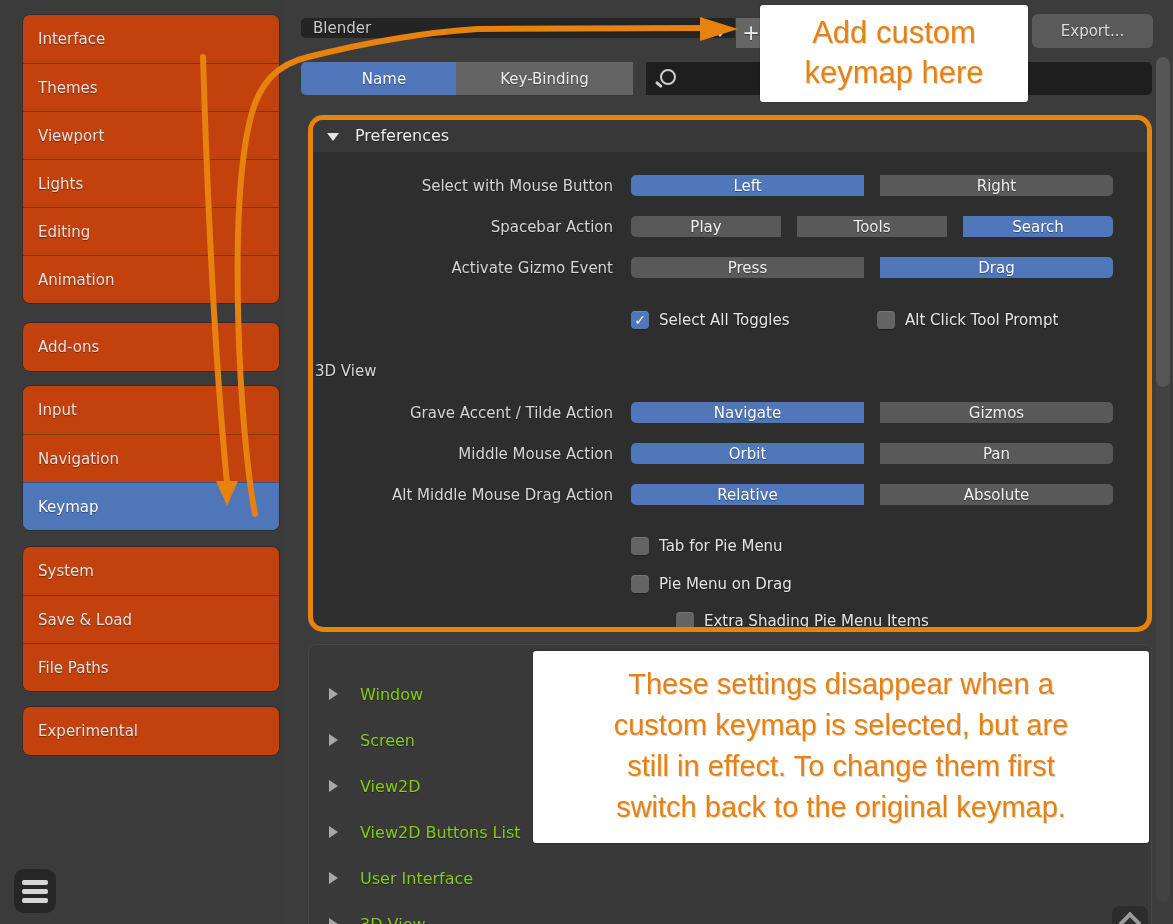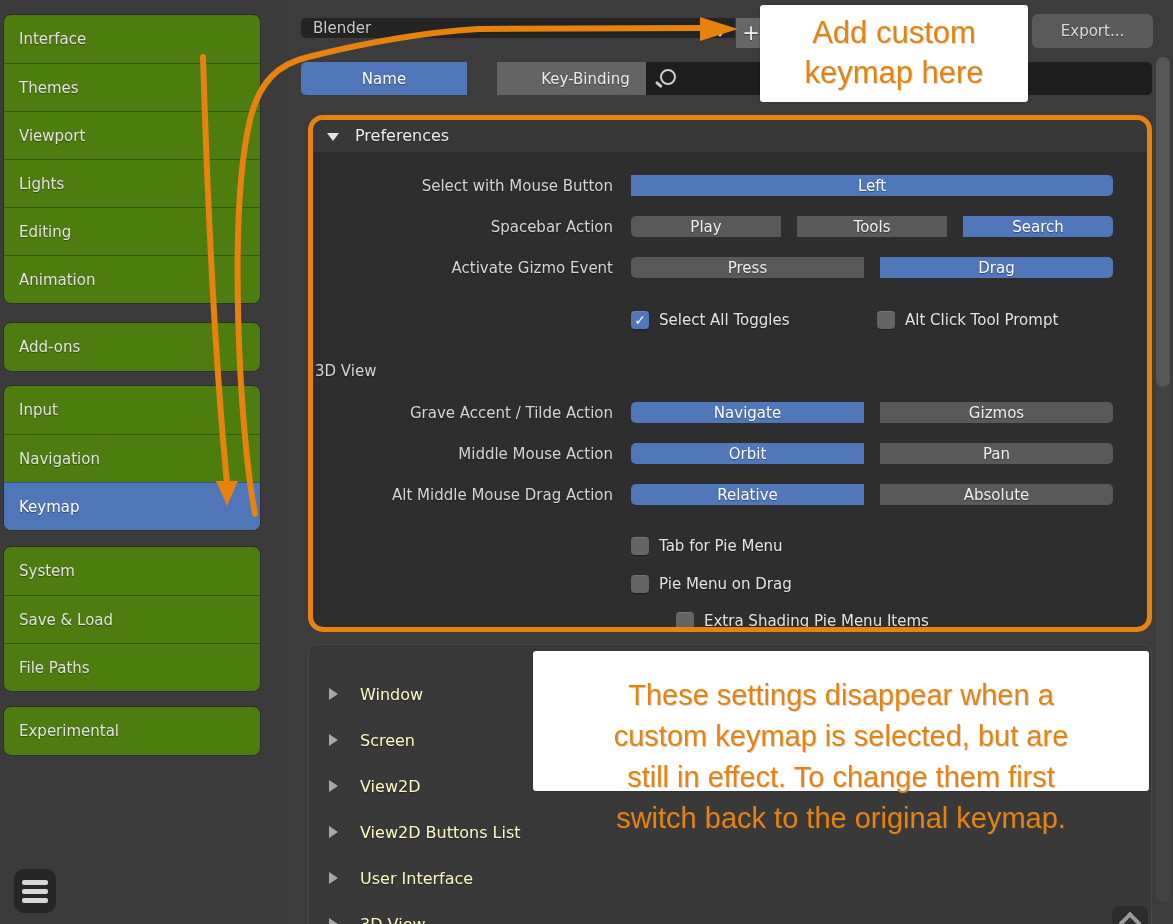--- a/index.html
+++ b/index.html
@@ -5,32 +5,32 @@
   html,body{margin:0;padding:0;}
   body{
     width:1173px;height:924px;position:relative;overflow:hidden;
     background:#3c3c3c;
     font-family:"DejaVu Sans",sans-serif;
     -webkit-font-smoothing:antialiased;
   }
   .uitext{text-shadow:0 1px 1px rgba(0,0,0,.4);}
   
   #sidebar{position:absolute;left:0;top:0;width:285px;height:924px;background:#3b3b3b;}
-  .nav-group{position:absolute;left:3px;width:256px;border:1px solid #2e2e2e;border-radius:8px;overflow:hidden;background:#4d7c0f;}
+  .nav-group{position:absolute;left:22px;width:256px;border:1px solid #2e2e2e;border-radius:8px;overflow:hidden;background:#c2410c;}
   .nav-item{height:48px;display:flex;align-items:center;padding-left:15px;font-size:15px;color:#e3e3e3;box-sizing:border-box;cursor:default;}
   .nav-item + .nav-item{border-top:1px solid rgba(0,0,0,.28);}
   .nav-item.selected{background:#4f76b8;color:#ffffff;}
   
   .dropdown{position:absolute;left:301px;top:18px;width:434px;height:20px;background:#242424;border-radius:5px 0 0 5px;display:flex;align-items:center;padding-left:12px;box-sizing:border-box;font-size:15px;color:#c9c9c9;}
   .chev-down{position:absolute;right:10px;top:13px;width:0;height:0;border-left:5px solid transparent;border-right:5px solid transparent;border-top:6px solid #d8d8d8;}
   .plus-btn{position:absolute;left:736px;top:18px;width:30px;height:30px;background:#666666;border-radius:0 5px 5px 0;color:#f2f2f2;font-size:21px;display:flex;align-items:center;justify-content:center;}
   .export-btn{position:absolute;left:1032px;top:14px;width:121px;height:34px;background:#5a5a5a;border-radius:6px;color:#dcdcdc;font-size:15px;display:flex;align-items:center;justify-content:center;}
   .tab{position:absolute;top:62px;height:33px;display:flex;align-items:center;justify-content:center;font-size:15px;}
   #tab-name{left:301px;width:166px;background:#4f76b8;color:#fff;border-radius:5px 0 0 5px;}
-  #tab-key{left:456px;width:177px;background:#646464;color:#ebebeb;margin-left:41px;}
+  #tab-key{left:456px;width:177px;background:#646464;color:#ebebeb;}
   .search-field{position:absolute;left:646px;top:62px;width:506px;height:33px;background:#1e1e1e;border-radius:0 5px 5px 0;}
   .mag{position:absolute;left:14px;top:7px;width:12px;height:12px;border:2px solid #cdcdcd;border-radius:50%;}
   .mag:after{content:"";position:absolute;left:-7px;top:12px;width:8px;height:2.6px;background:#cdcdcd;transform:rotate(40deg);border-radius:2px;}
   
   #panel{position:absolute;left:308px;top:115px;width:844px;height:517px;box-sizing:border-box;border:5px solid #e8830f;border-radius:15px;background:#2e2e2e;overflow:hidden;}
   #panel-header{position:absolute;left:0;top:0;width:834px;height:32px;background:#383838;}
   .tri-down{position:absolute;left:14px;top:13px;width:0;height:0;border-left:6px solid transparent;border-right:6px solid transparent;border-top:8px solid #e3e3e3;}
   #panel-title{position:absolute;left:42px;top:0;line-height:32px;font-size:16px;color:#ececec;}
   .prow{position:absolute;left:0;width:834px;height:33px;display:flex;align-items:center;}
   .prow .plabel{width:300px;text-align:right;font-size:15px;color:#d5d5d5;flex:none;}
@@ -42,25 +42,25 @@
   .section-label{position:absolute;left:2px;font-size:15px;color:#d5d5d5;}
   .citem{position:absolute;display:flex;align-items:center;height:20px;}
   .cbox{width:18px;height:18px;border-radius:4px;background:#646464;box-shadow:inset 0 1px 0 rgba(255,255,255,.12),0 1px 1px rgba(0,0,0,.3);display:flex;align-items:center;justify-content:center;flex:none;}
   .cbox.checked{background:#4f77b9;}
   .check-glyph{color:#fff;font-size:14px;font-weight:bold;line-height:1;}
   .clabel{margin-left:10px;font-size:15px;color:#e4e4e4;}
   
   #collapsed{position:absolute;left:308px;top:644px;width:844px;height:290px;box-sizing:border-box;background:#393939;border:1px solid #474747;border-radius:8px 8px 0 0;}
   .crow{position:absolute;left:0;width:842px;height:46px;display:flex;align-items:center;}
   .tri-right{width:0;height:0;border-top:6px solid transparent;border-bottom:6px solid transparent;border-left:9px solid #a8a8a8;margin-left:20px;flex:none;}
-  .crow .crlabel{margin-left:22px;font-size:16px;color:#fef9c3;}
+  .crow .crlabel{margin-left:22px;font-size:16px;color:#84cc16;}
   
   .annot{position:absolute;background:#ffffff;border-radius:3px;z-index:30;box-shadow:0 0 2px rgba(0,0,0,.35);font-family:"Liberation Sans",sans-serif;color:#e8820e;text-align:center;}
   #annot-top{left:760px;top:5px;width:268px;height:97px;font-size:31px;line-height:40px;padding-top:8px;box-sizing:border-box;}
-  #annot-bottom{left:533px;top:651px;width:616px;height:140px;font-size:29px;line-height:41px;padding-top:24px;box-sizing:border-box;}
+  #annot-bottom{left:533px;top:651px;width:616px;height:192px;font-size:29px;line-height:41px;padding-top:13px;box-sizing:border-box;}
   .annot div{text-shadow:1px 1px 0 rgba(90,90,90,.25);}
   
   #arrows{position:absolute;left:0;top:0;z-index:40;pointer-events:none;}
   #hamburger{position:absolute;left:14px;top:869px;width:42px;height:44px;background:#262626;border-radius:10px;display:flex;flex-direction:column;align-items:center;justify-content:center;gap:4px;}
   #hamburger .bar{width:26px;height:5px;border-radius:2px;background:#d6d6d6;}
   #scroll-track{position:absolute;left:1156px;top:57px;width:14px;height:845px;background:#424242;border-radius:7px;}
   #scroll-thumb{position:absolute;left:1156px;top:57px;width:14px;height:330px;background:#565656;border-radius:7px;}
   #scrollup-btn{position:absolute;left:1112px;top:906px;width:36px;height:26px;background:#2c2c2c;border-radius:8px;display:flex;align-items:center;justify-content:center;}
   #scrollup-btn .chev-up{width:12px;height:12px;border-left:4px solid #9a9a9a;border-top:4px solid #9a9a9a;transform:rotate(45deg);margin-top:8px;}
 </style>
@@ -108,20 +108,21 @@
 
 <div id="panel">
   <div id="panel-header">
     <span class="tri-down"></span>
     <span id="panel-title" class="uitext">Preferences</span>
   </div>
 <div class="prow" style="top: 49px;">
       <span class="plabel uitext">Select with Mouse Button</span>
       <div class="segs">
         <div class="seg uitext sel">Left</div>
+        <div class="seg uitext">Right</div>
       </div>
     </div>
     <div class="prow" style="top: 90px;">
       <span class="plabel uitext">Spacebar Action</span>
       <div class="segs">
         <div class="seg uitext">Play</div>
         <div class="seg uitext">Tools</div>
         <div class="seg uitext sel">Search</div>
       </div>
     </div>

